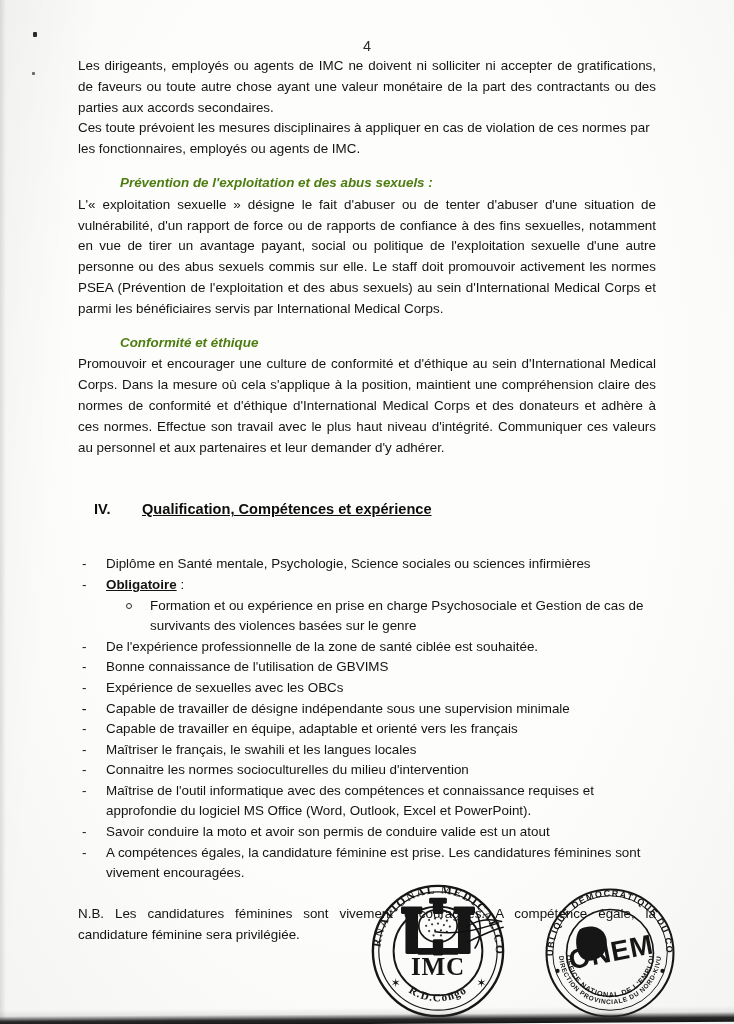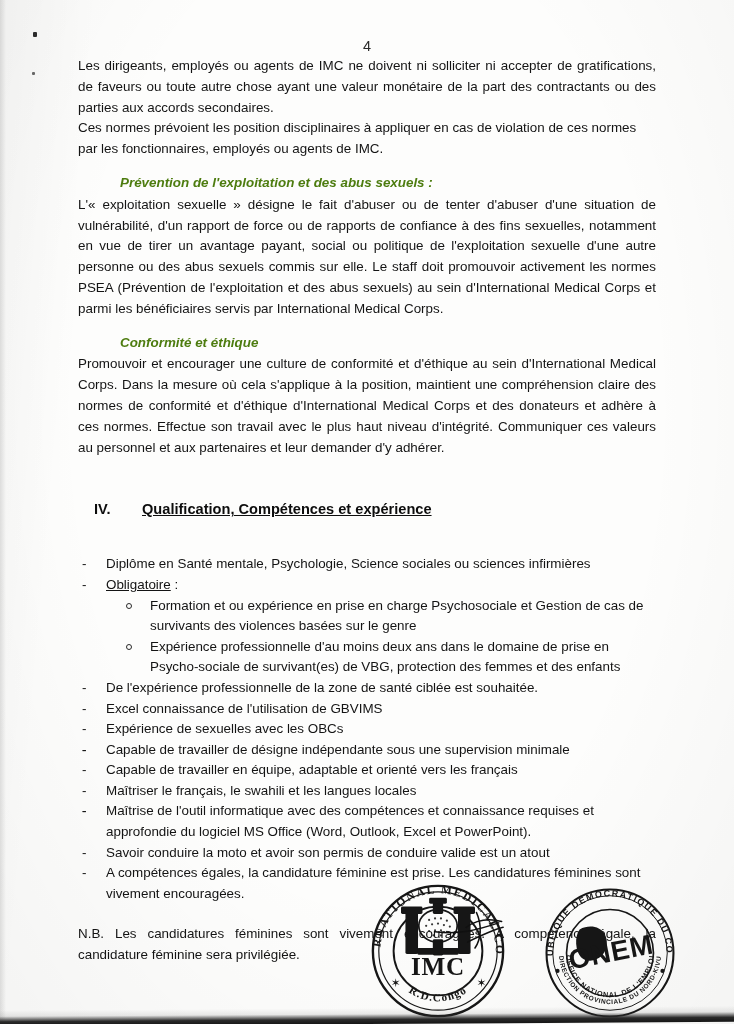--- a/index.html
+++ b/index.html
@@ -117,21 +117,21 @@
     line-height: 20.6px;
     color: #141414;
   }
   li.dash-item > .dash-marker {
     position: absolute;
     left: 4px;
     top: 0;
     color: #141414;
   }
   li.dash-item .strong-ul {
-    font-weight: normal;
+    font-weight: bold;
     text-decoration: underline;
   }
   ul.circle-list {
     margin: 0 0 0 0;
     padding-left: 46px;
   }
   li.circle-item {
     position: relative;
     padding-left: 26px;
     font-size: 13.4px;
@@ -184,21 +184,21 @@
   <div id="scan-edge-left"></div>
 
   <div class="speck" style="left:33px; top:32px; width:4px; height:5px;"></div>
   <div class="speck" style="left:32px; top:72px; width:3px; height:3px; opacity:.7;"></div>
 
   <div id="page-number">4</div>
 
   <div id="content">
 
     <p class="body">Les dirigeants, employés ou agents de IMC ne doivent ni solliciter ni accepter de gratifications, de faveurs ou toute autre chose ayant une valeur monétaire de la part des contractants ou des parties aux accords secondaires.</p>
-    <p class="body nojust">Ces normes prévoient les position disciplinaires à appliquer en cas de violation de ces normes par les fonctionnaires, employés ou agents de IMC.</p>
+    <p class="body nojust">Ces toute prévoient les mesures disciplinaires à appliquer en cas de violation de ces normes par les fonctionnaires, employés ou agents de IMC.</p>
 
     <div class="block-gap"></div>
 
     <h3 class="sub-heading">Prévention de l'exploitation et des abus sexuels :</h3>
     <p class="body">L'« exploitation sexuelle » désigne le fait d'abuser ou de tenter d'abuser d'une situation de vulnérabilité, d'un rapport de force ou de rapports de confiance à des fins sexuelles, notamment en vue de tirer un avantage payant, social ou politique de l'exploitation sexuelle d'une autre personne ou des abus sexuels commis sur elle. Le staff doit promouvoir activement les normes PSEA (Prévention de l'exploitation et des abus sexuels) au sein d'International Medical Corps et parmi les bénéficiaires servis par International Medical Corps.</p>
 
     <div class="block-gap"></div>
 
     <h3 class="sub-heading">Conformité et éthique</h3>
     <p class="body">Promouvoir et encourager une culture de conformité et d'éthique au sein d'International Medical Corps. Dans la mesure où cela s'applique à la position, maintient une compréhension claire des normes de conformité et d'éthique d'International Medical Corps et des donateurs et adhère à ces normes.  Effectue son travail avec le plus haut niveau d'intégrité. Communiquer ces valeurs au personnel et aux partenaires et leur demander d'y adhérer.</p>
@@ -210,30 +210,29 @@
       <span class="section-title">Qualification, Compétences et expérience</span>
     </div>
 
     <div style="height:18px"></div>
 
     <ul class="dash-list" id="req-list">
         <li class="dash-item"><span class="dash-marker">-</span><span>Diplôme en Santé mentale, Psychologie, Science sociales ou sciences infirmières</span></li>
         <li class="dash-item"><span class="dash-marker">-</span><span class="strong-ul">Obligatoire</span><span> :</span></li>
         <ul class="circle-list">
           <li class="circle-item"><span class="circle-marker"></span><span>Formation et ou expérience en prise en charge Psychosociale et Gestion de cas de survivants des violences basées sur le genre</span></li>
-          <li class="circle-item"><span class="circle-marker"></span><span>Expérience professionnelle d'au moins deux ans dans le domaine de prise en Psycho-sociale de survivant(es) de VBG, protection des femmes et des enfants</span></li>
         </ul>
         <li class="dash-item"><span class="dash-marker">-</span><span>De l'expérience professionnelle de la zone de santé ciblée est souhaitée.</span></li>
-        <li class="dash-item"><span class="dash-marker">-</span><span>Excel connaissance de l'utilisation de GBVIMS</span></li>
+        <li class="dash-item"><span class="dash-marker">-</span><span>Bonne connaissance de l'utilisation de GBVIMS</span></li>
         <li class="dash-item"><span class="dash-marker">-</span><span>Expérience de sexuelles avec les OBCs</span></li>
         <li class="dash-item"><span class="dash-marker">-</span></li>
         <li class="dash-item"><span class="dash-marker">-</span><span>Capable de travailler de désigne indépendante sous une supervision minimale</span></li>
         <li class="dash-item"><span class="dash-marker">-</span><span>Capable de travailler en équipe, adaptable et orienté vers les français</span></li>
         <li class="dash-item"><span class="dash-marker">-</span><span>Maîtriser le français, le swahili et les langues locales</span></li>
-        <li class="dash-item"><span class="dash-marker">-</span></li>
+        <li class="dash-item"><span class="dash-marker">-</span><span>Connaitre les normes socioculturelles du milieu d'intervention</span></li>
         <li class="dash-item"><span class="dash-marker">-</span><span>Maîtrise de l'outil informatique avec des compétences et connaissance requises et approfondie du logiciel MS Office (Word, Outlook, Excel et PowerPoint).</span></li>
         <li class="dash-item"><span class="dash-marker">-</span><span>Savoir conduire la moto et avoir son permis de conduire valide est un atout</span></li>
         <li class="dash-item"><span class="dash-marker">-</span><span>A compétences égales, la candidature féminine est prise. Les candidatures féminines sont vivement encouragées.</span></li>
       </ul>
 
     <div style="height:20px"></div>
 
     <p class="nb">N.B. Les candidatures féminines sont vivement encouragées. A compétence égale, la candidature féminine sera privilégiée.</p>
   </div>
 

